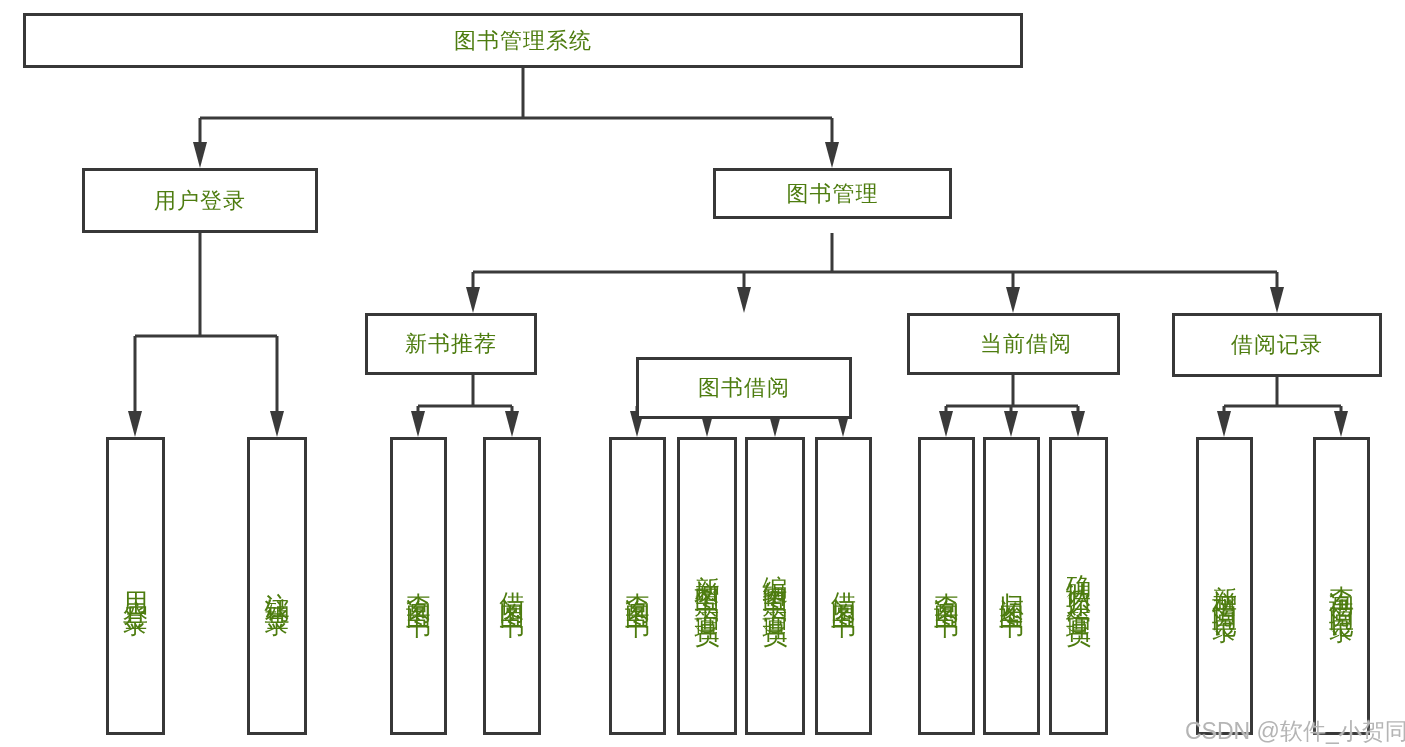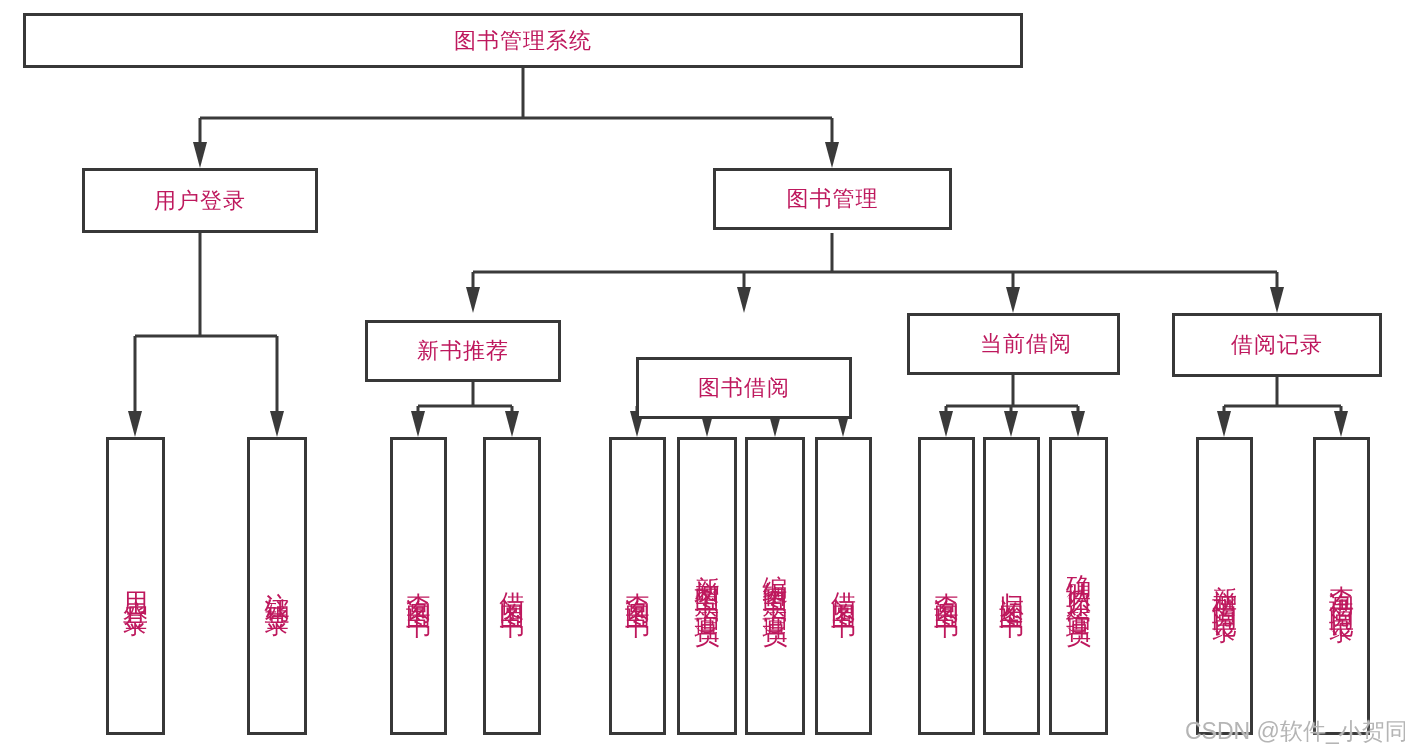--- a/index.html
+++ b/index.html
@@ -23,40 +23,40 @@
   }
   .node {
     position: absolute;
     box-sizing: border-box;
     background: #ffffff;
     border: 3px solid #383838;
     display: flex;
     align-items: center;
     justify-content: center;
     z-index: 2;
-    color: #be185d;
+    color: #4d7c0f;
   }
   .node.h .lbl {
     font-size: 22px;
     letter-spacing: 1px;
     white-space: nowrap;
   }
   .node.v .lbl {
     writing-mode: vertical-rl;
     text-orientation: mixed;
     font-size: 25px;
     letter-spacing: 7px;
     line-height: 1;
     white-space: nowrap;
   }
   
   .n-root            { left: 23px;   top: 13px;  width: 1000px; height: 55px; }
   .n-user-login      { left: 82px;   top: 168px; width: 236px;  height: 65px; }
-  .n-book-mgmt       { left: 713px;  top: 168px; width: 239px;  height: 62px; align-items: center; }
-  .n-new-book-rec    { left: 365px;  top: 320px; width: 196px;  height: 62px; align-items: center; }
+  .n-book-mgmt       { left: 713px;  top: 168px; width: 239px;  height: 51px; align-items: center; }
+  .n-new-book-rec    { left: 365px;  top: 313px; width: 172px;  height: 62px; align-items: center; }
   .n-book-borrow     { left: 636px;  top: 313px; width: 216px;  height: 62px; margin-top: 44px; }
   .n-current-borrow  { left: 907px;  top: 313px; width: 213px;  height: 62px; padding-left: 25px; }
   .n-borrow-records  { left: 1172px; top: 313px; width: 210px;  height: 64px; }
   
   .leaf { top: 437px; height: 298px; }
   .n-leaf-login          { left: 106px;  width: 59px; }
   .n-leaf-logout         { left: 247px;  width: 60px; }
   .n-leaf-query-rec      { left: 390px;  width: 57px; }
   .n-leaf-borrow-rec     { left: 483px;  width: 58px; }
   .n-leaf-query-bb       { left: 609px;  width: 57px; }

